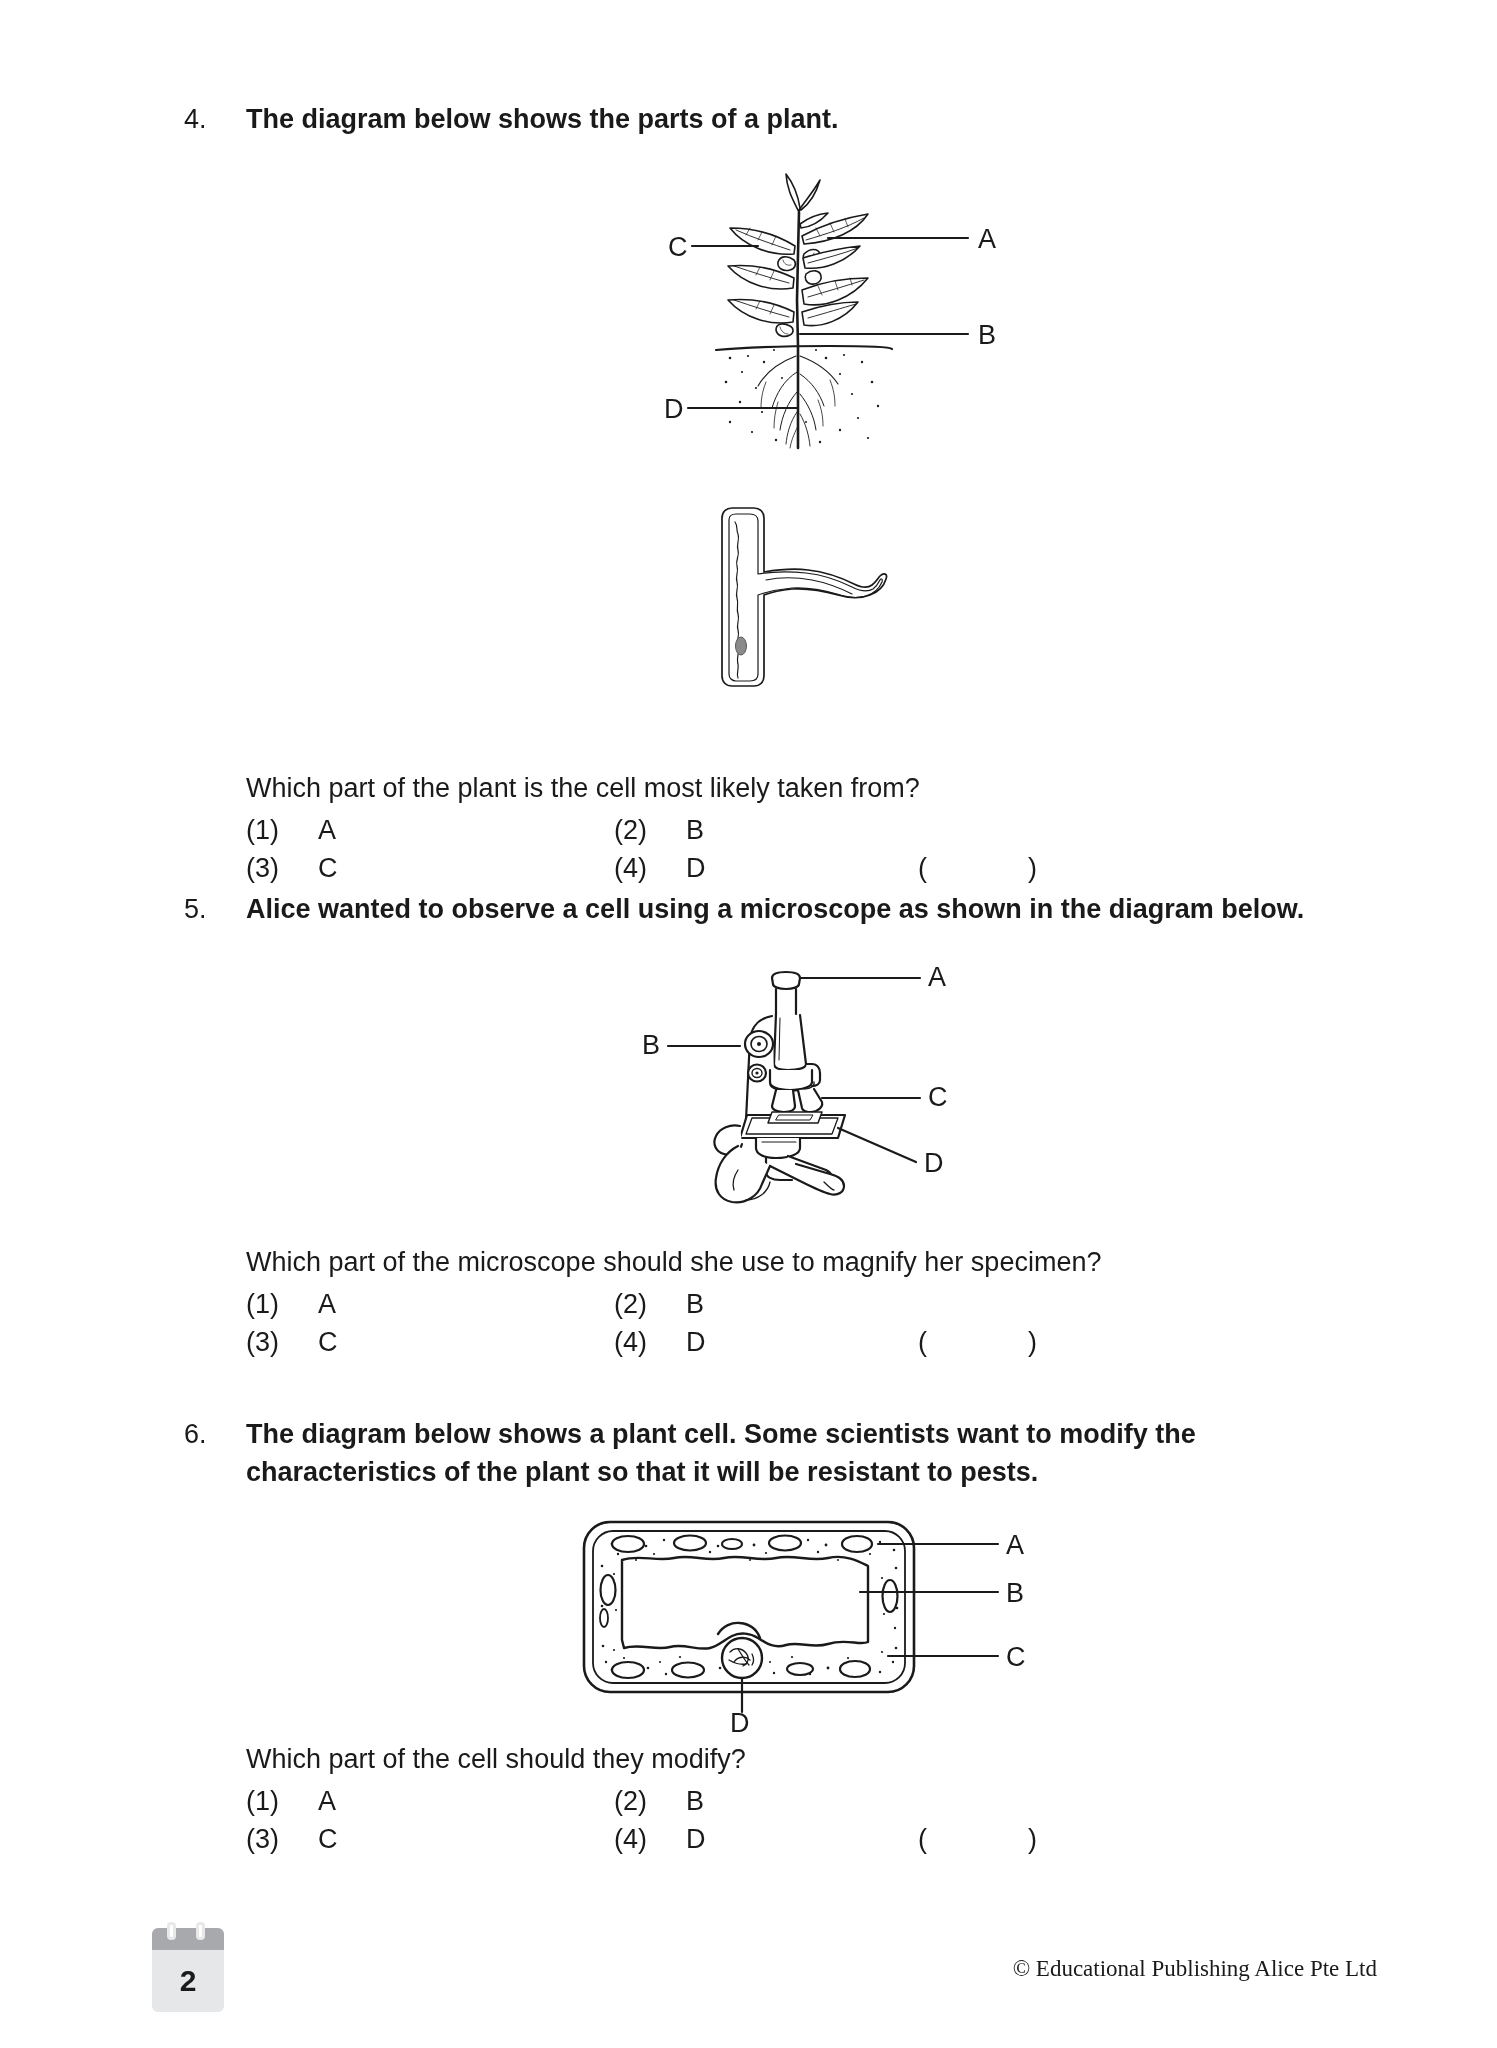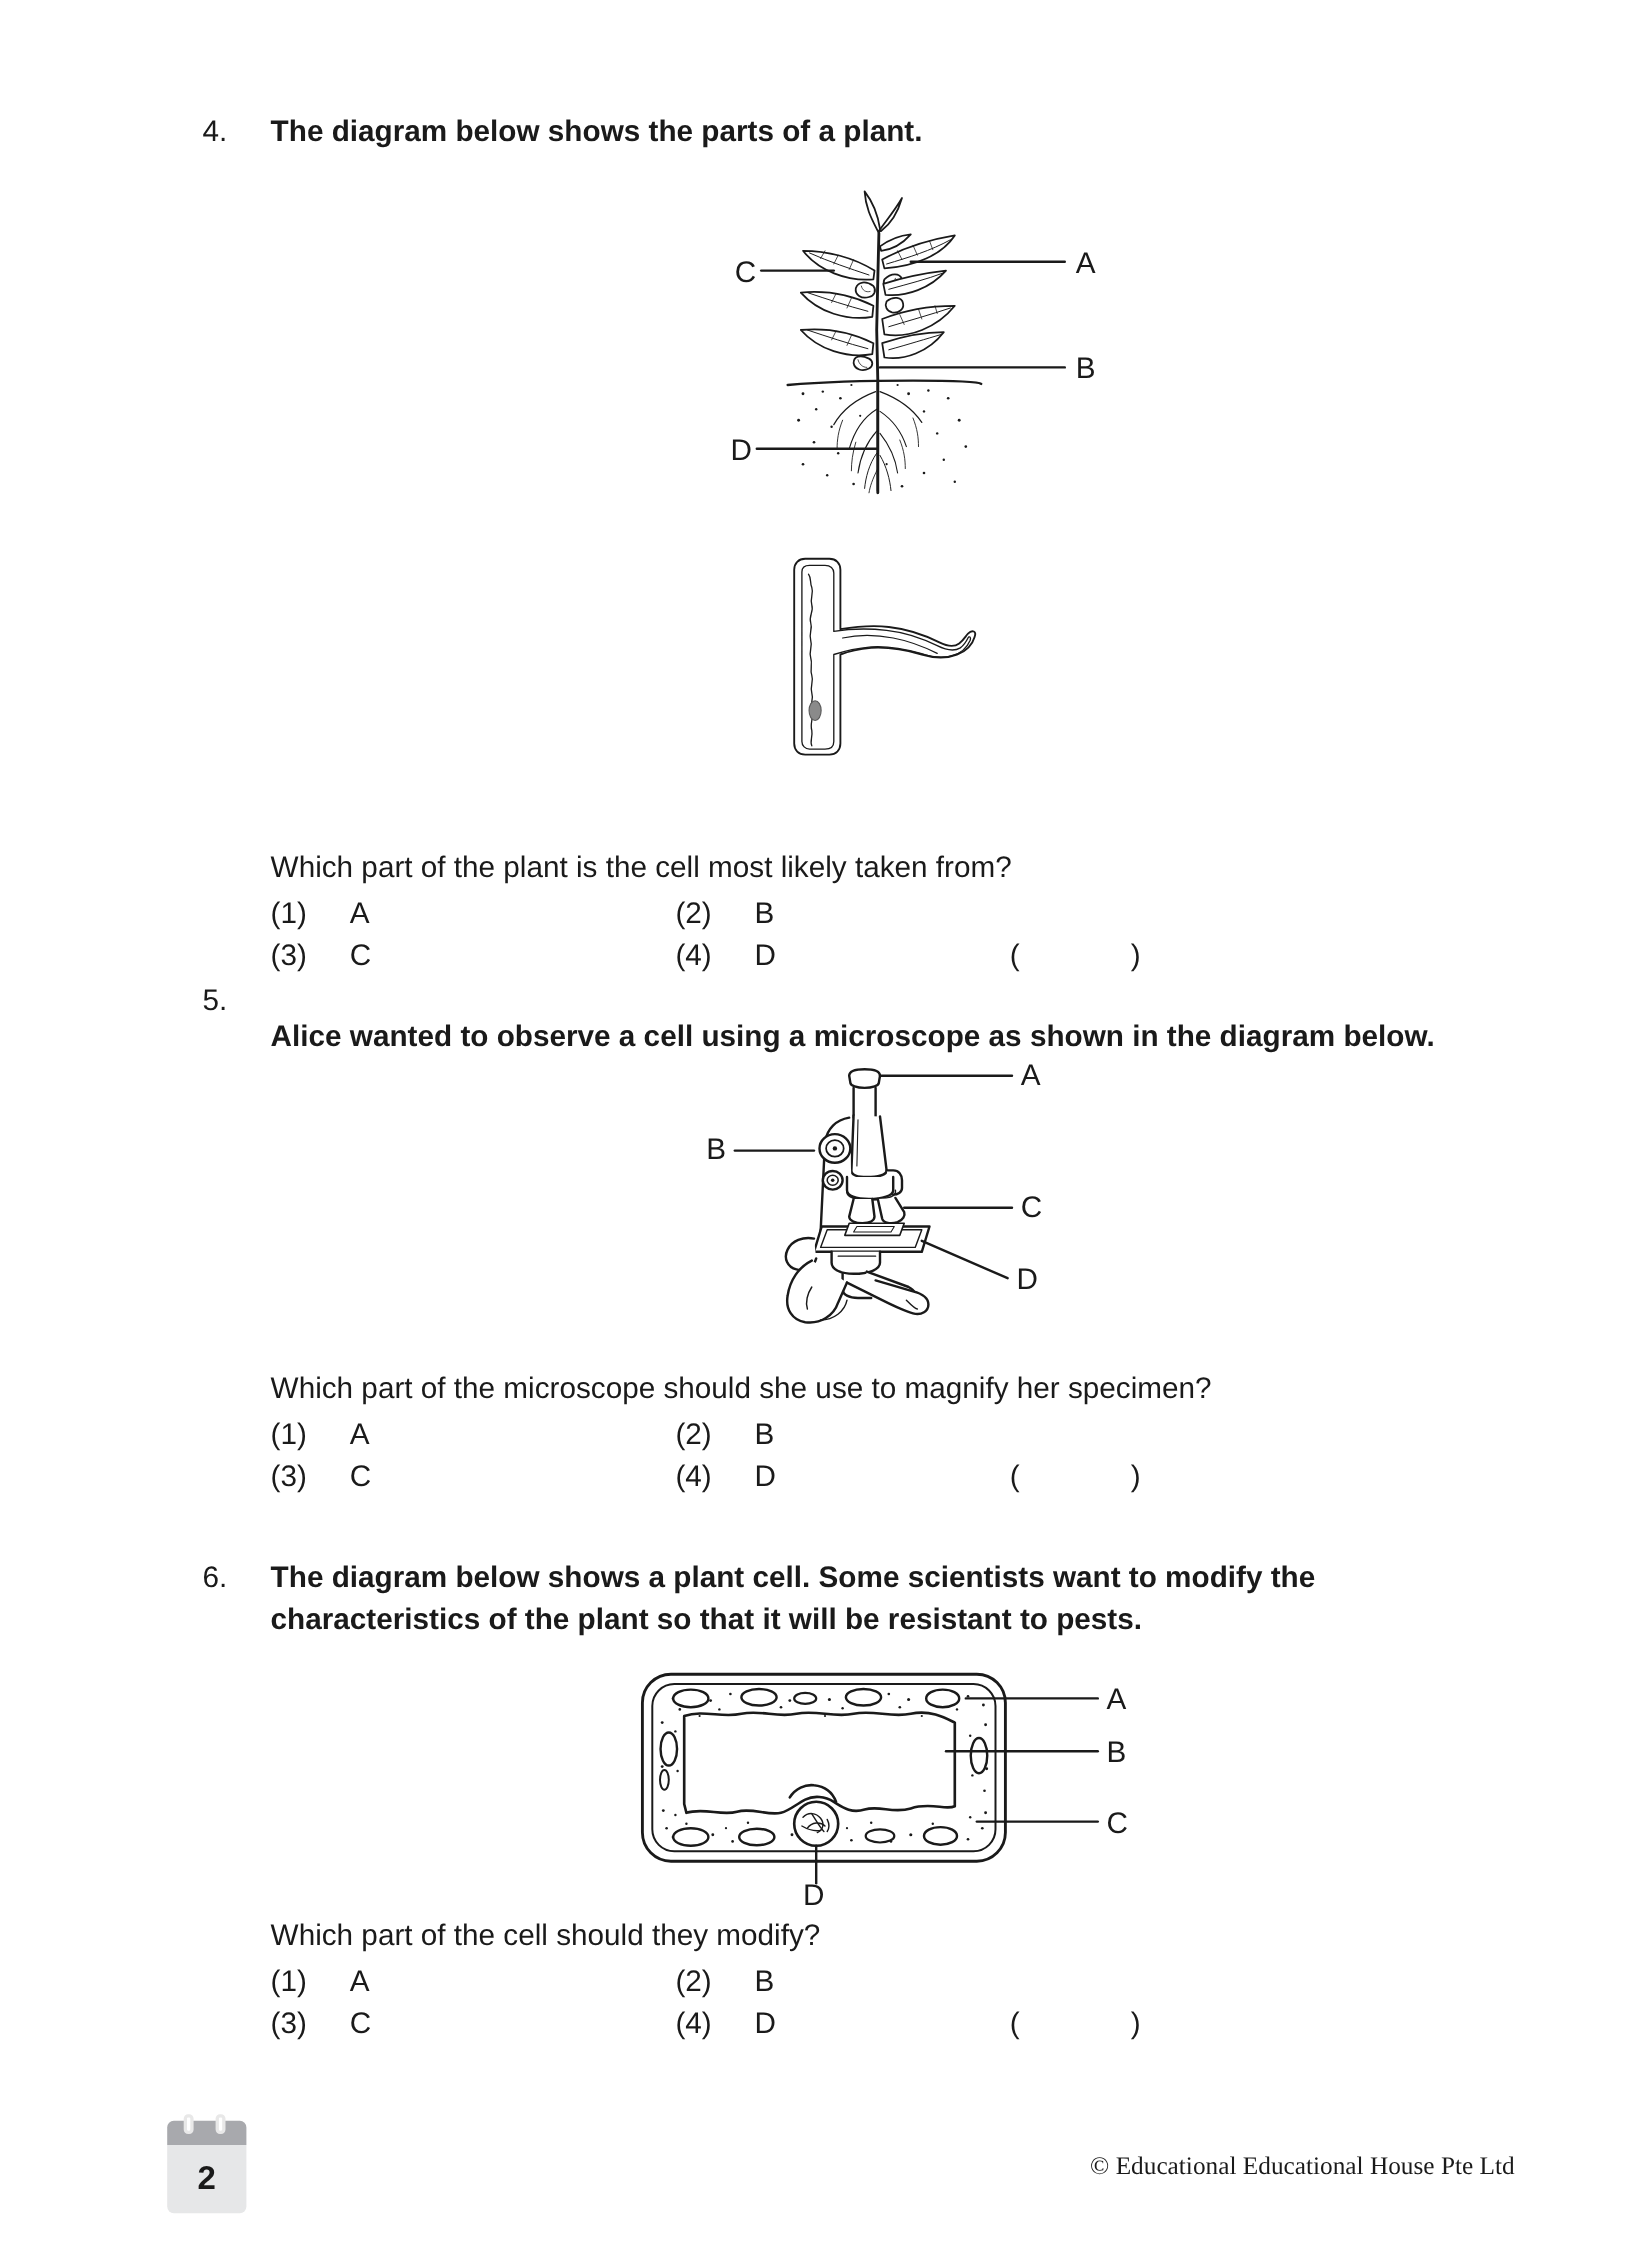--- a/index.html
+++ b/index.html
@@ -285,21 +285,21 @@
         <div class="opt opt-left"><span class="marker">(3)</span><span>C</span></div>
         <div class="opt opt-right"><span class="marker">(4)</span><span>D</span></div>
         <div class="ans-paren paren-open">(</div>
         <div class="ans-paren paren-close">)</div>
       </div>
     </div>
   </div>
 
   <div class="q-block" style="left:184px; top:890px; width:1180px;">
     <div class="q-num">5.</div>
-    <div class="q-body" style="width:1120px;margin-top:33px;">
+    <div class="q-body" style="width:1120px;">
       <div class="q-text">Alice wanted to observe a cell using a microscope as shown in the diagram below.</div>
     </div>
   </div>
 
   <div class="fig" style="left:620px; top:960px;">
     <svg width="360" height="250" viewBox="0 0 360 250" fill="none" stroke="#1a1a1a" stroke-width="2.2" stroke-linecap="round" stroke-linejoin="round">
 
       <path d="M152 18 C152 14 158 12 166 12 C174 12 180 14 180 18 L179 24 C179 27 173 29 166 29 C159 29 153 27 153 24 Z" fill="#fff"></path>
       <path d="M156 29 L156 56 M176 29 L176 56"></path>
 
@@ -517,15 +517,15 @@
       </div>
     </div>
   </div>
 
   <div class="footer-page">
     <div class="cal-top"></div>
     <div class="cal-ring r1"></div>
     <div class="cal-ring r2"></div>
     <div class="cal-body">2</div>
   </div>
-  <div class="copyright">© Educational Educational House Pte Ltd</div>
+  <div class="copyright">© Educational Publishing Alice Pte Ltd</div>
 
 </div>
 
 </body></html>

